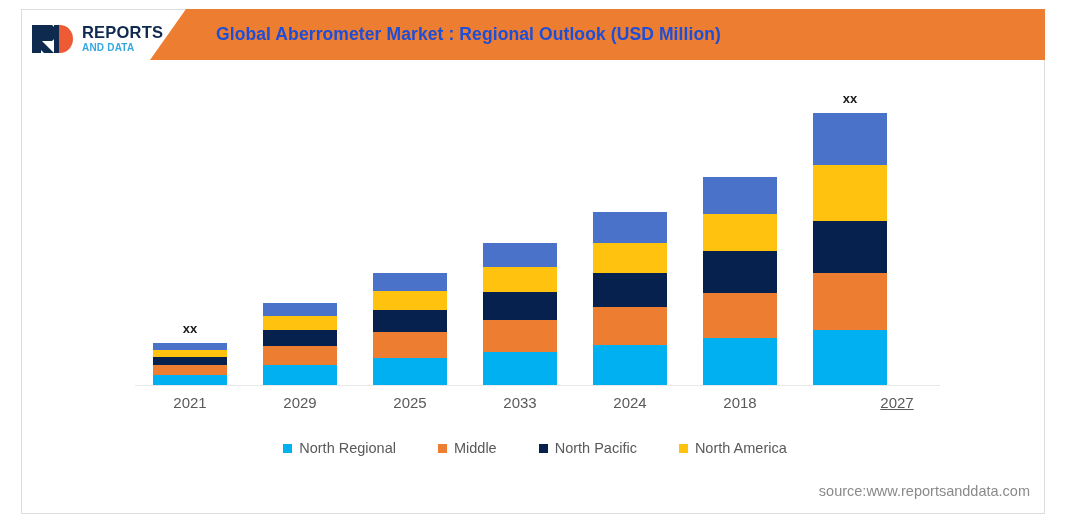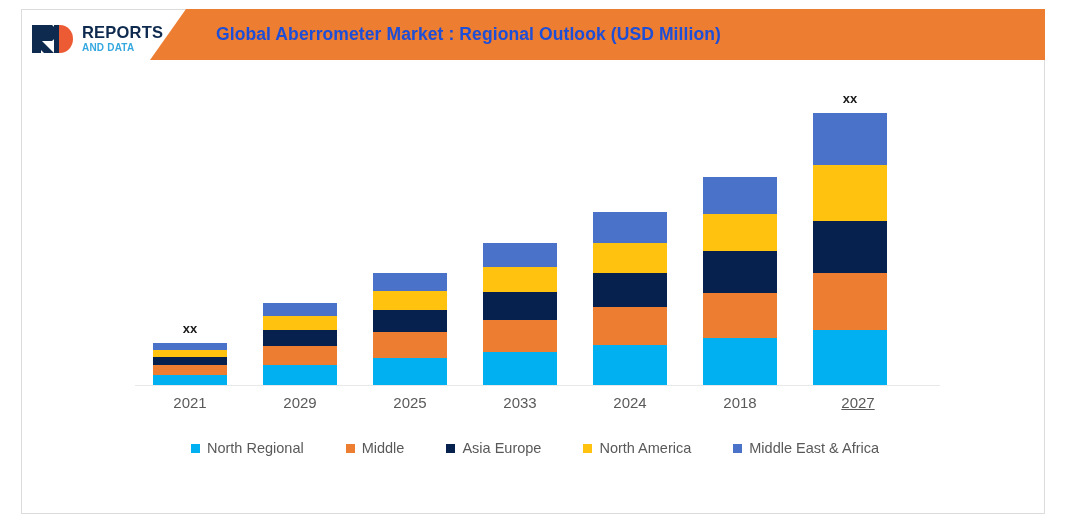--- a/index.html
+++ b/index.html
@@ -250,39 +250,36 @@
       <div class="bar-label" style="left: 678px; top: 6px;">xx</div>
     </div>
   <div id="baseline"></div>
   <div id="xticks">
       <div class="xtick" style="left: 135px;">2021</div>
       <div class="xtick" style="left: 245px;">2029</div>
       <div class="xtick" style="left: 355px;">2025</div>
       <div class="xtick" style="left: 465px;">2033</div>
       <div class="xtick" style="left: 575px;">2024</div>
       <div class="xtick" style="left: 685px;">2018</div>
-      <div class="xtick" style="left: 803px; text-decoration: underline;">2027</div>
+      <div class="xtick" style="left: 842px; text-decoration: underline;">2027</div>
     </div>
 
   <div id="legend">
       <div class="legend-item">
         <span class="legend-swatch" style="background: rgb(0, 176, 240);"></span>
         <span class="legend-label">North Regional</span>
       </div>
       <div class="legend-item">
         <span class="legend-swatch" style="background: rgb(237, 125, 49);"></span>
         <span class="legend-label">Middle</span>
       </div>
       <div class="legend-item">
         <span class="legend-swatch" style="background: rgb(6, 33, 78);"></span>
-        <span class="legend-label">Asia Europe</span>
+        <span class="legend-label">North Pacific</span>
       </div>
       <div class="legend-item">
         <span class="legend-swatch" style="background: rgb(255, 194, 14);"></span>
         <span class="legend-label">North America</span>
       </div>
-      <div class="legend-item">
-        <span class="legend-swatch" style="background: rgb(74, 114, 200);"></span>
-        <span class="legend-label">Middle East &amp; Africa</span>
-      </div>
-    </div>
-
+    </div>
+
+  <div id="source">source:www.reportsanddata.com</div>
 </div>
 
 </body></html>

